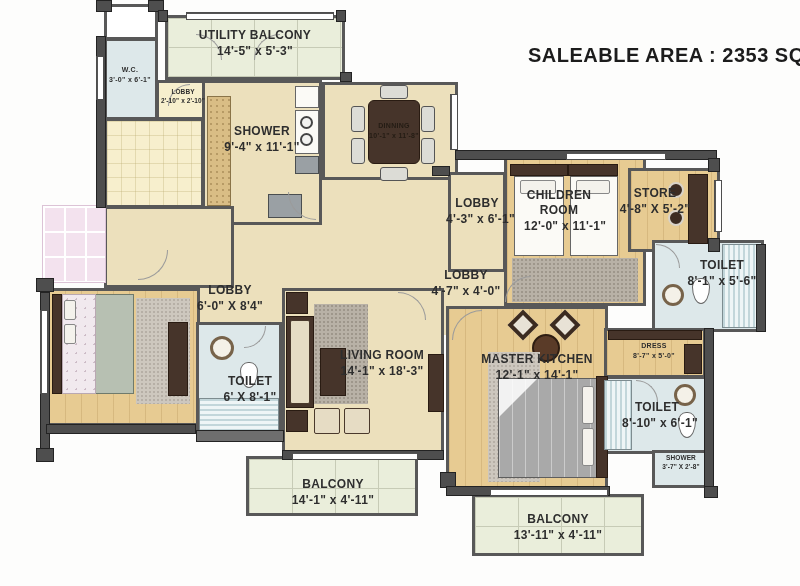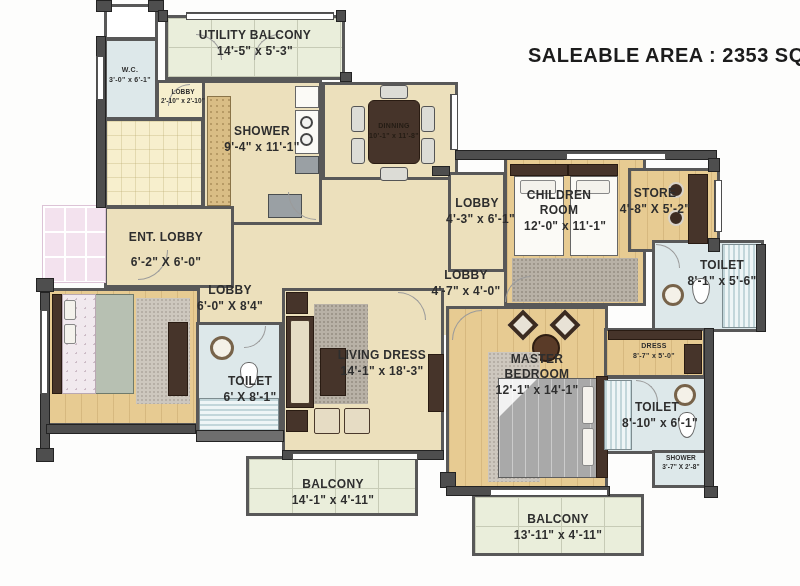--- a/index.html
+++ b/index.html
@@ -215,24 +215,20 @@
       <span class="dm2">2'-10" x 2'-10"</span>
     </div>
   <div class="lbl" style="left:208px;top:124px;width:108px">
       <span class="nm">SHOWER</span>
       <span class="dm2">9'-4" x 11'-1"</span>
     </div>
   <div class="lbl sm" style="left:352px;top:122px;width:84px;color:#241c14">
       <span class="nm">DINNING</span>
       <span class="dm2">10'-1" x 11'-8"</span>
     </div>
-  <div class="lbl gap" style="left:110px;top:230px;width:112px">
-      <span class="nm">ENT. LOBBY</span>
-      <span class="dm2">6'-2" X 6'-0"</span>
-    </div>
   <div class="lbl" style="left:446px;top:196px;width:62px">
       <span class="nm">LOBBY</span>
       <span class="dm2">4'-3" x 6'-1"</span>
     </div>
   <div class="lbl" style="left:524px;top:188px;width:70px">
       <span class="nm">CHILDREN ROOM</span>
       <span class="dm2">12'-0" x 11'-1"</span>
     </div>
   <div class="lbl" style="left:610px;top:186px;width:90px">
       <span class="nm">STORE</span>
@@ -248,25 +244,25 @@
     </div>
   <div class="lbl" style="left:196px;top:283px;width:68px">
       <span class="nm">LOBBY</span>
       <span class="dm2">6'-0" X 8'4"</span>
     </div>
   <div class="lbl" style="left:218px;top:374px;width:64px">
       <span class="nm">TOILET</span>
       <span class="dm2">6' X 8'-1"</span>
     </div>
   <div class="lbl" style="left:330px;top:348px;width:104px">
-      <span class="nm">LIVING DRESS</span>
+      <span class="nm">LIVING ROOM</span>
       <span class="dm2">14'-1" x 18'-3"</span>
     </div>
   <div class="lbl" style="left:478px;top:352px;width:118px">
-      <span class="nm">MASTER BEDROOM</span>
+      <span class="nm">MASTER KITCHEN</span>
       <span class="dm2">12'-1" x 14'-1"</span>
     </div>
   <div class="lbl sm" style="left:622px;top:342px;width:64px">
       <span class="nm">DRESS</span>
       <span class="dm2">8'-7" x 5'-0"</span>
     </div>
   <div class="lbl" style="left:622px;top:400px;width:70px">
       <span class="nm">TOILET</span>
       <span class="dm2">8'-10" x 6'-1"</span>
     </div>

